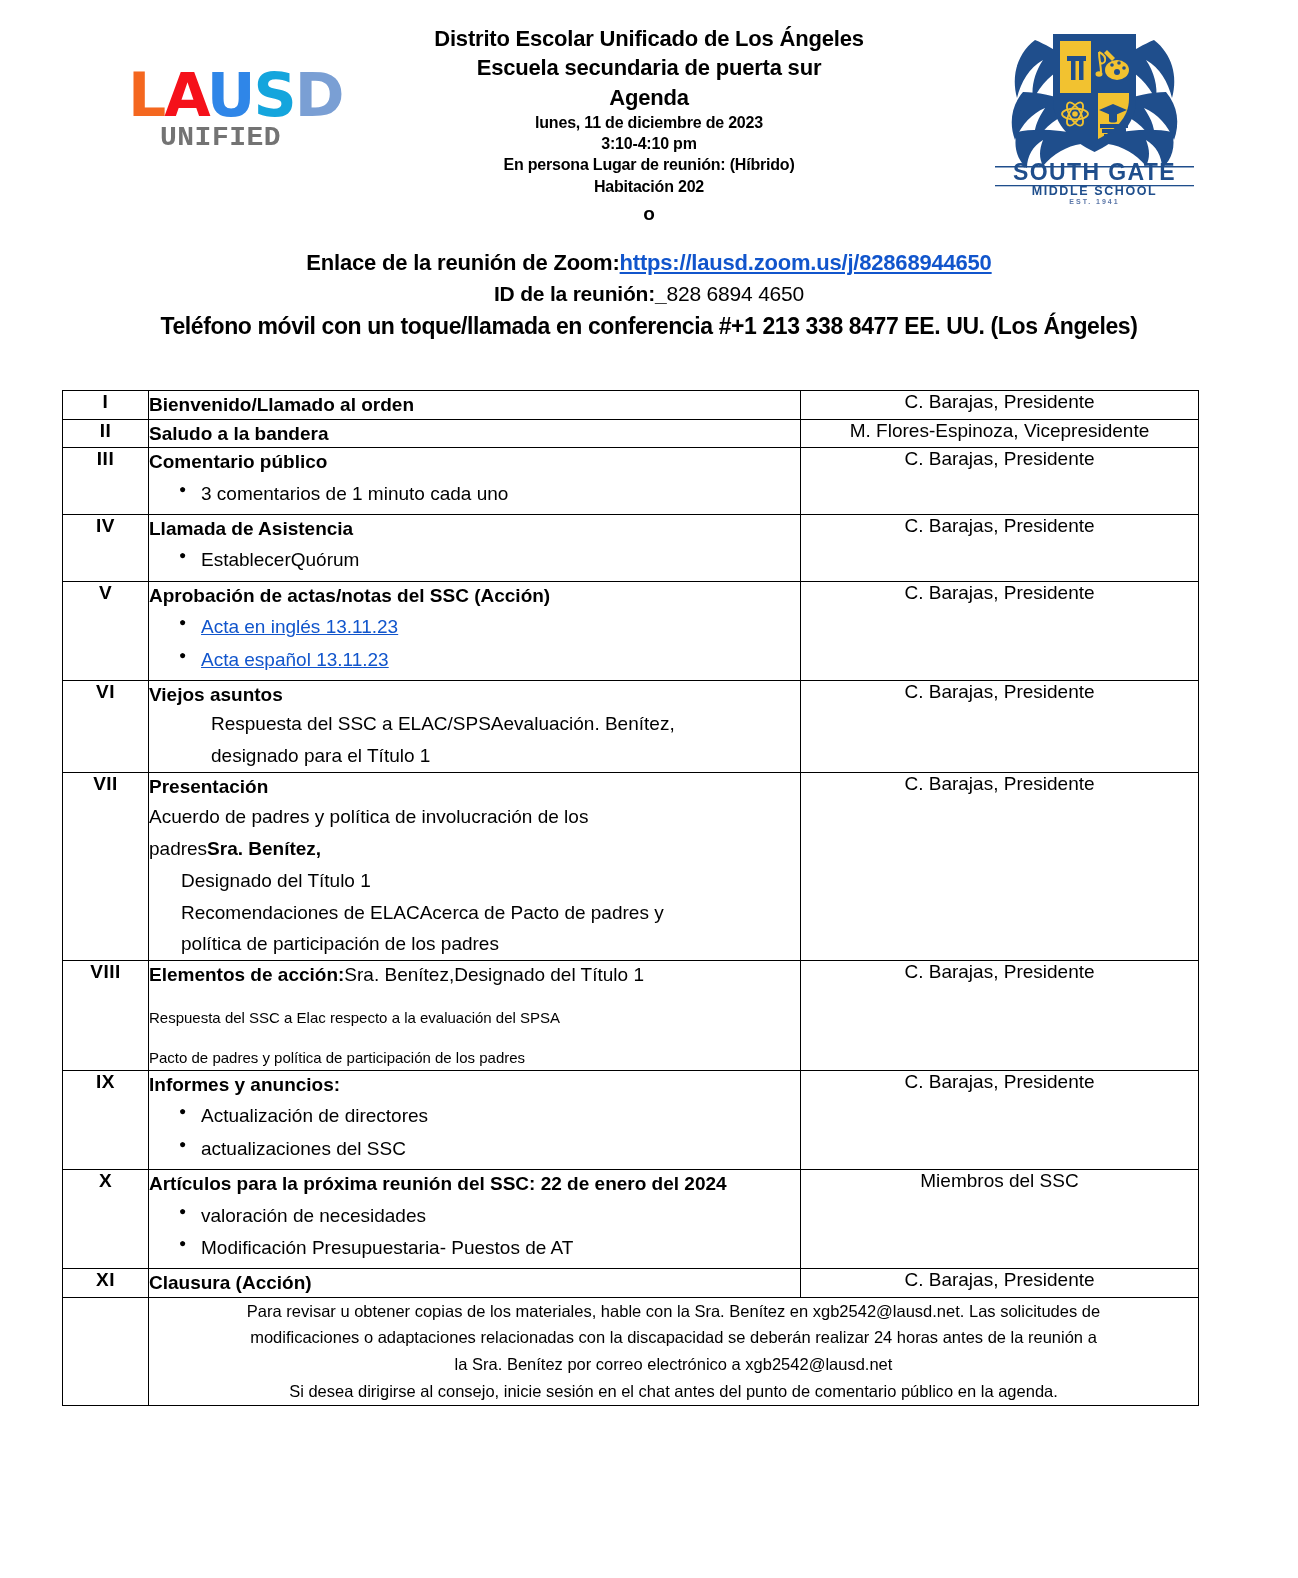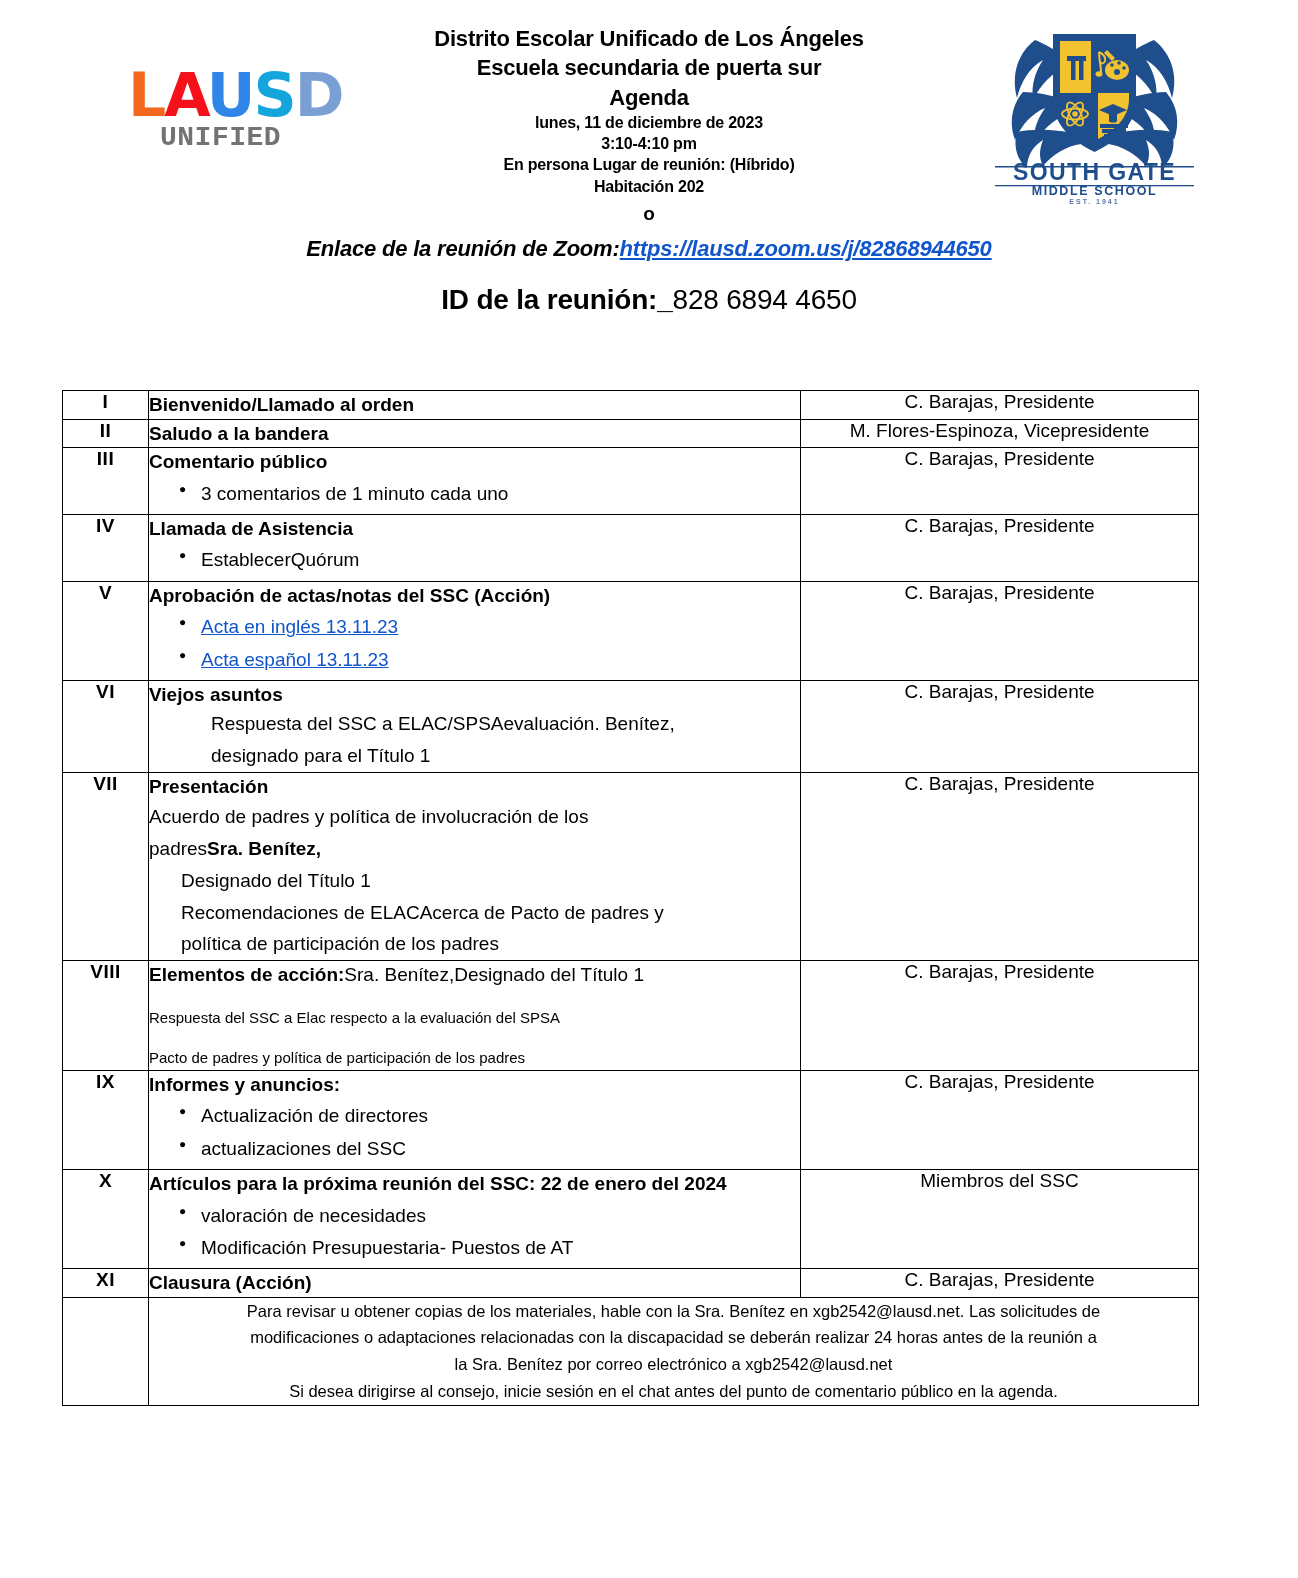--- a/index.html
+++ b/index.html
@@ -78,22 +78,22 @@
     text-align: center;
   }
   .hline {
     font-weight: bold;
     line-height: 1.33;
     letter-spacing: -0.2px;
   }
   .h-big { font-size: 22px; }
   .h-mid { font-size: 16px; }
   .h-o   { font-size: 19px; margin-top: 4px; }
-  .h-zoom { font-size: 22px; margin-top: 8px; font-style: italic; }
-  .h-id  { font-size: 28px; margin-top: 18px; }
+  .h-zoom { font-size: 22px; margin-top: 22px; }
+  .h-id  { font-size: 21px; margin-top: 3px; }
   .h-tel { font-size: 23px; margin-top: 3px; letter-spacing: -0.4px; }
   .h-id .regular { font-weight: normal; }
   a.link {
     color: #1155cc;
     text-decoration: underline;
   }
 
   
   .agenda-table {
     position: absolute;
@@ -276,20 +276,21 @@
       <div class="hline h-big">Distrito Escolar Unificado de Los Ángeles</div>
       <div class="hline h-big">Escuela secundaria de puerta sur</div>
       <div class="hline h-big">Agenda</div>
       <div class="hline h-mid">lunes, 11 de diciembre de 2023</div>
       <div class="hline h-mid">3:10-4:10 pm</div>
       <div class="hline h-mid">En persona Lugar de reunión: (Híbrido)</div>
       <div class="hline h-mid">Habitación 202</div>
       <div class="hline h-o">o</div>
       <div class="hline h-zoom"><span>Enlace de la reunión de Zoom:</span><a class="link" href="#">https://lausd.zoom.us/j/82868944650</a></div>
       <div class="hline h-id"><span>ID de la reunión:_</span><span class="regular">828 6894 4650</span></div>
+      <div class="hline h-tel">Teléfono móvil con un toque/llamada en conferencia #+1 213 338 8477 EE. UU. (Los Ángeles)</div>
     </div>
   </div>
 
   <table class="agenda-table">
     <colgroup>
       <col class="c-num">
         <col class="c-item">
         <col class="c-who">
     </colgroup>
     <tbody>

